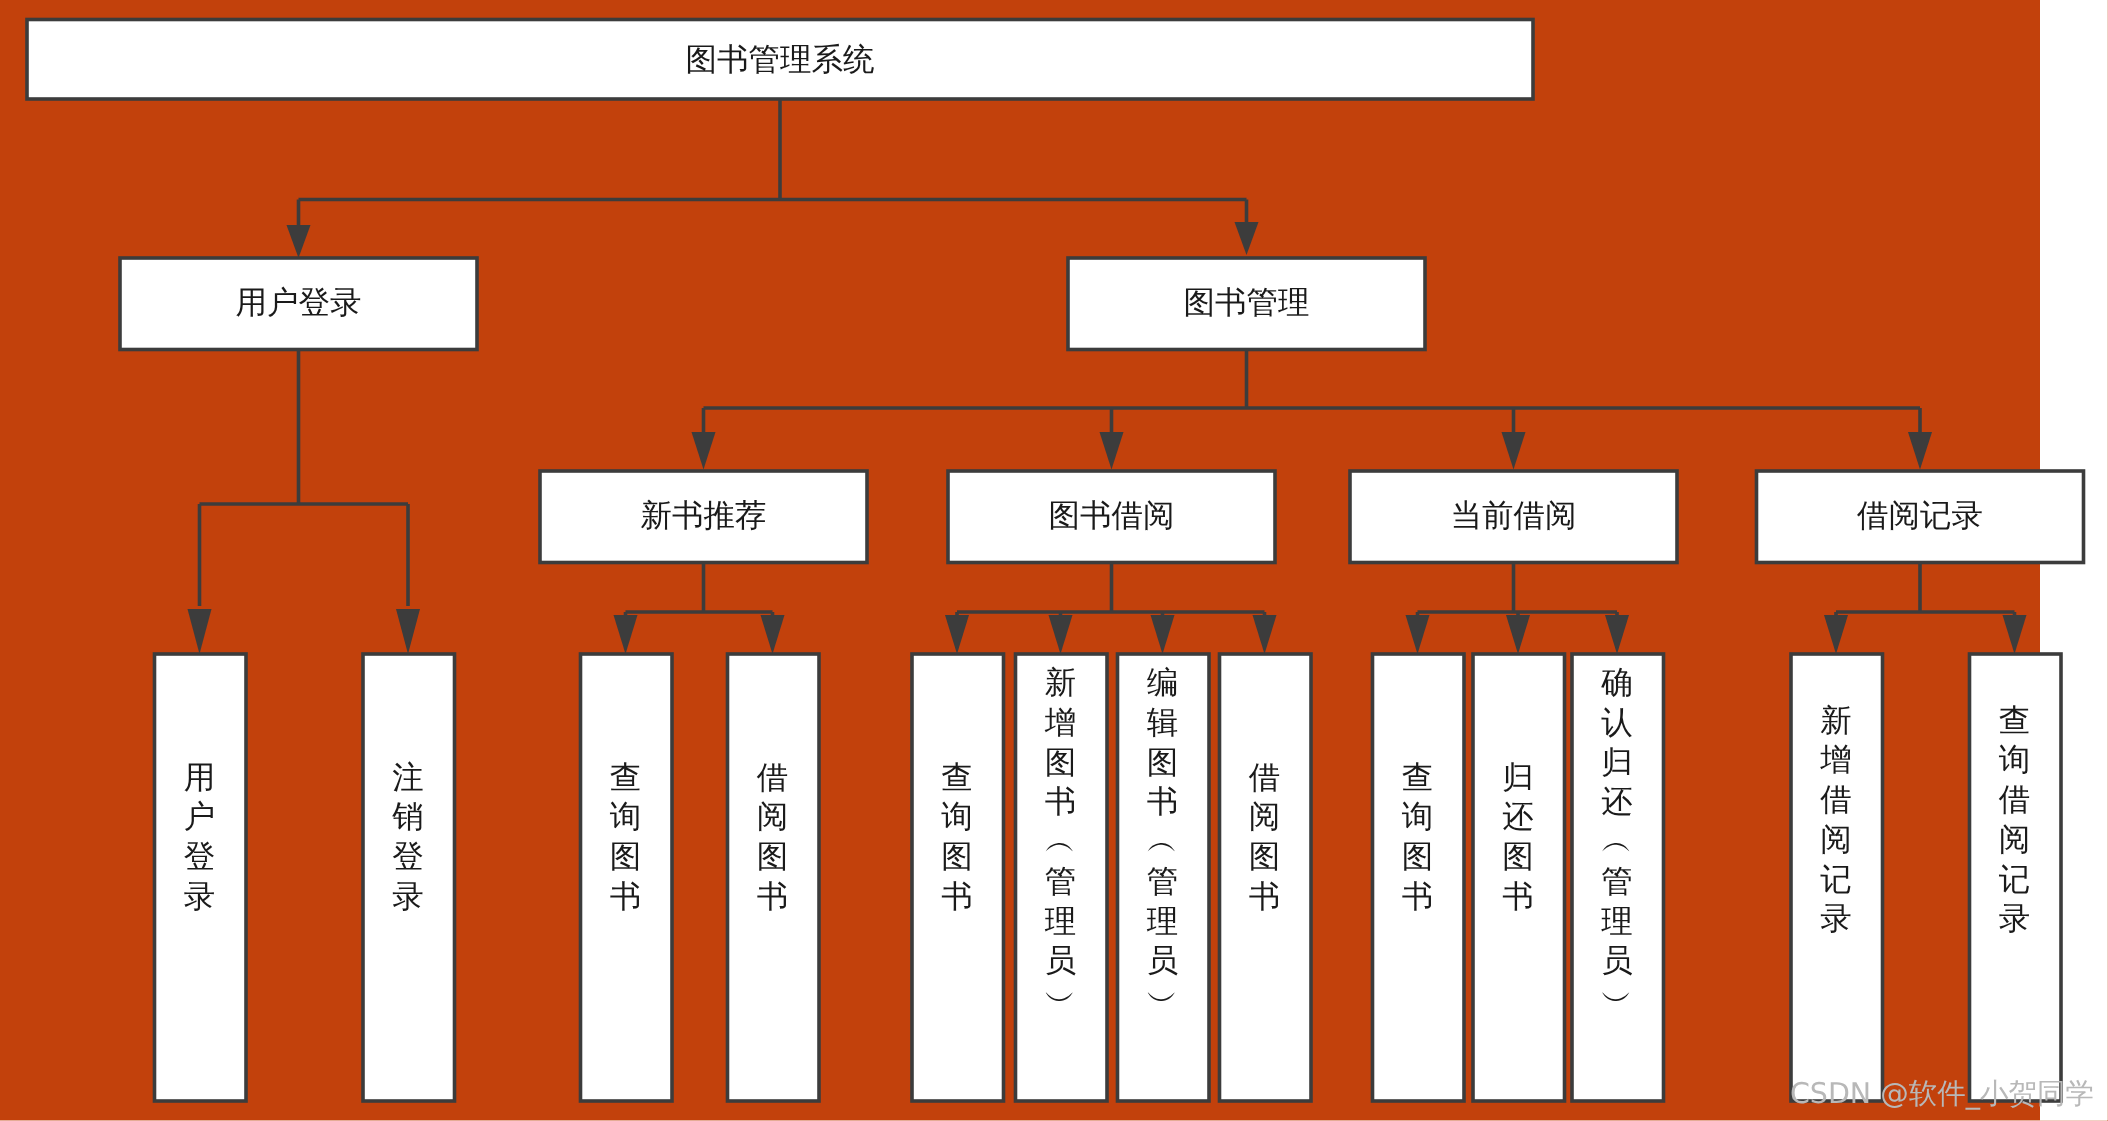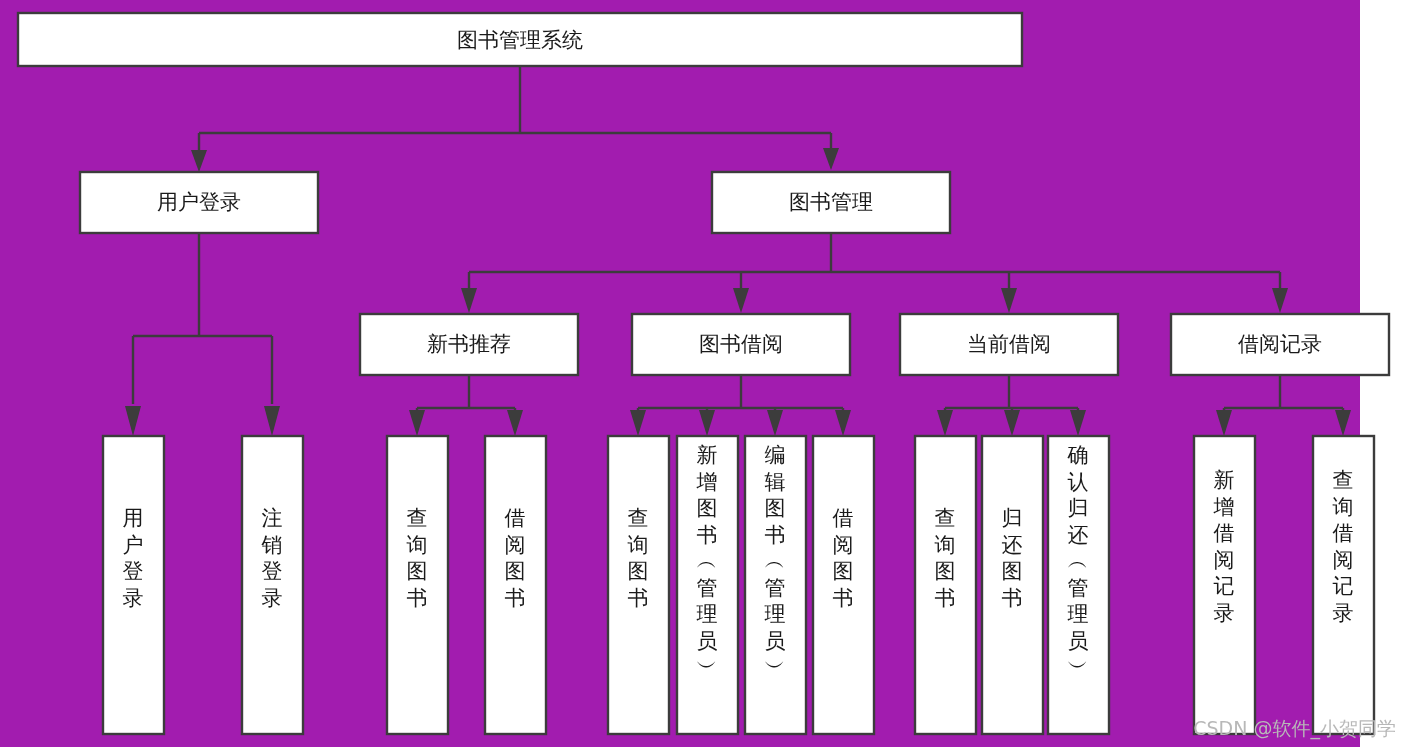--- a/index.html
+++ b/index.html
@@ -11,21 +11,21 @@
   body {
     width: 1405px;
     height: 747px;
     font-family: "DejaVu Sans", "Liberation Sans", sans-serif;
     overflow: hidden;
   }
   #diagram-root {
     position: relative;
     width: 1360px;
     height: 747px;
-    background: #a21caf;
+    background: #c2410c;
     text-decoration: underline;
   }
   svg#chart-svg {
     display: block;
     width: 1405px;
     height: 747px;
   }
   .node-box {
     fill: #ffffff;
     stroke: #3c3c3c;

